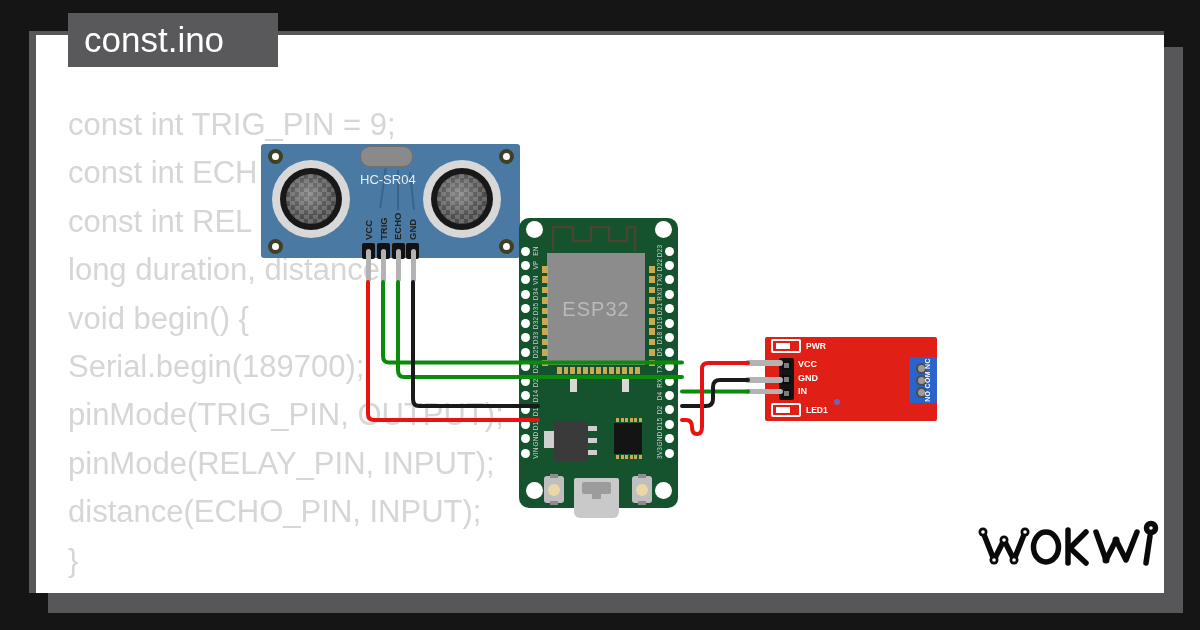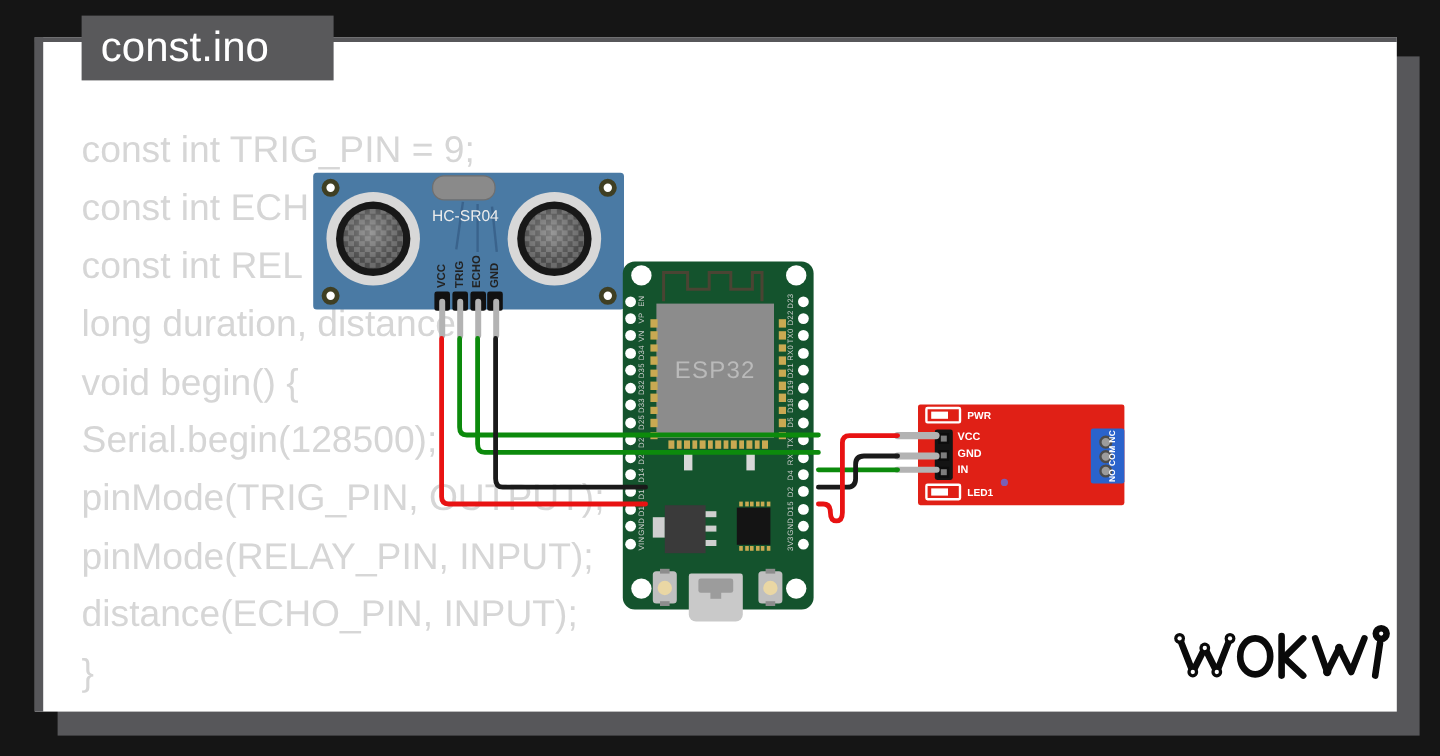--- a/index.html
+++ b/index.html
@@ -93,21 +93,21 @@
 
 <div class="canvas">
   <div class="canvas-inner">
 
     <div class="code" id="code">
         <div class="">const int TRIG_PIN = 9;</div>
         <div class="">const int ECH</div>
         <div class="">const int REL</div>
         <div class="">long duration, distance;</div>
         <div class="">void begin() {</div>
-        <div class="">Serial.begin(128500);</div>
+        <div class="">Serial.begin(189700);</div>
         <div class="">pinMode(TRIG_PIN, OUTPUT);</div>
         <div class="">pinMode(RELAY_PIN, INPUT);</div>
         <div class="">distance(ECHO_PIN, INPUT);</div>
         <div class="">}</div>
         <div class="">void loop() {</div>
       </div>
 
     <div class="sensor">
       <div class="s-hole" style="left:6.5px;top:4.5px;"></div>
       <div class="s-hole" style="left:237.5px;top:4.5px;"></div>

